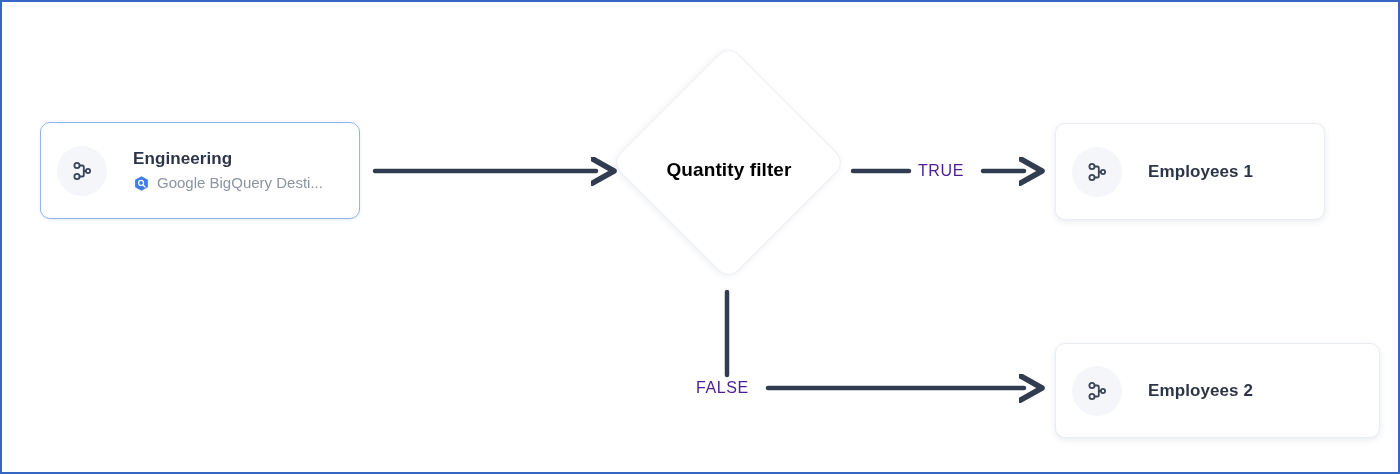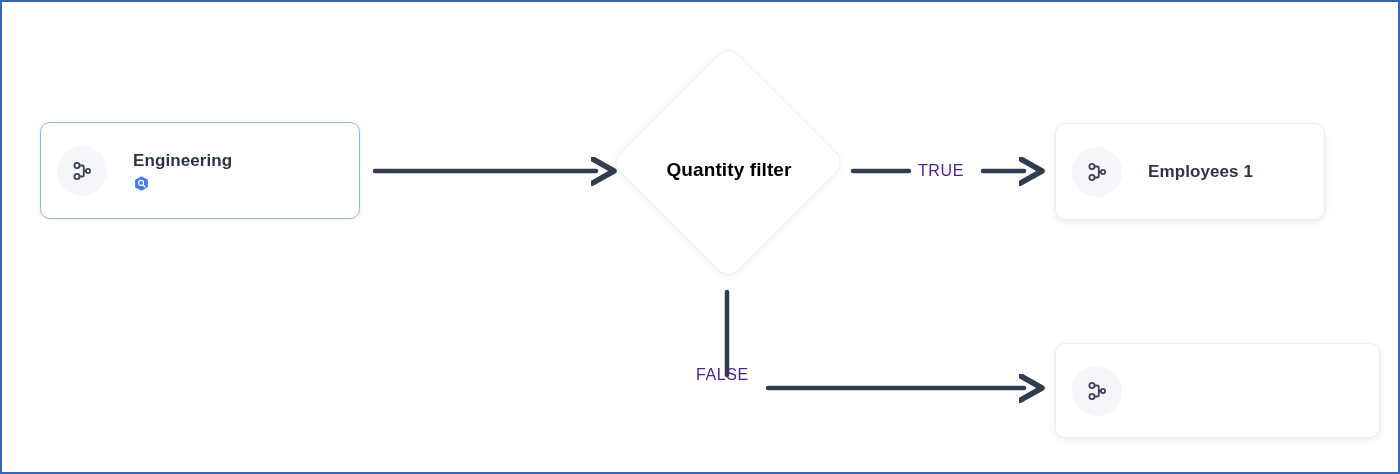--- a/index.html
+++ b/index.html
@@ -134,21 +134,21 @@
 
     <line x1="981" y1="169" x2="1022" y2="169" stroke="#323c50" stroke-width="4.5" stroke-linecap="round" marker-end="url(#arrowhead)"></line>
 
     <line x1="725" y1="290" x2="725" y2="373" stroke="#323c50" stroke-width="4.5" stroke-linecap="round"></line>
 
     <line x1="766" y1="386" x2="1022" y2="386" stroke="#323c50" stroke-width="4.5" stroke-linecap="round" marker-end="url(#arrowhead)"></line>
   </svg>
 
   <div class="edge-label" style="left:916px; top:160px;">TRUE</div>
 
-  <div class="edge-label" style="left:694px; top:364px;">FALSE</div>
+  <div class="edge-label" style="left:694px; top:377px;">FALSE</div>
 
   <div id="diamond"></div>
   <div id="diamond-label">Quantity filter</div>
 
   <div class="node-card selected" style="left:38px; top:120px; width:320px; height:97px;">
     <div class="node-avatar">
       <svg class="conn-icon" style="width:24px;height:24px;" viewBox="0 0 24 24">
         <circle cx="7" cy="6.5" r="2.6" fill="none" stroke="#3b4459" stroke-width="1.8"></circle>
         <circle cx="7" cy="17.5" r="2.6" fill="none" stroke="#3b4459" stroke-width="1.8"></circle>
         <circle cx="18" cy="12" r="2.1" fill="none" stroke="#3b4459" stroke-width="1.8"></circle>
@@ -157,20 +157,21 @@
       </svg>
     </div>
     <div class="node-text">
       <div class="node-title">Engineering</div>
       <div class="node-sub">
         <svg class="conn-icon" viewBox="0 0 24 24">
           <polygon points="12,1.6 21,6.8 21,17.2 12,22.4 3,17.2 3,6.8" fill="#3f7de8"></polygon>
           <circle cx="11.4" cy="11.2" r="3.5" fill="none" stroke="#ffffff" stroke-width="1.7"></circle>
           <path d="M13.9 13.9 L17 17" stroke="#ffffff" stroke-width="1.9" stroke-linecap="round"></path>
         </svg>
+        <span class="node-sub-label">Google BigQuery Desti...</span>
       </div>
     </div>
   </div>
 
   <div class="node-card plain" style="left:1053px; top:121px; width:270px; height:97px;">
     <div class="node-avatar">
       <svg class="conn-icon" style="width:24px;height:24px;" viewBox="0 0 24 24">
         <circle cx="7" cy="6.5" r="2.6" fill="none" stroke="#3b4459" stroke-width="1.8"></circle>
         <circle cx="7" cy="17.5" r="2.6" fill="none" stroke="#3b4459" stroke-width="1.8"></circle>
         <circle cx="18" cy="12" r="2.1" fill="none" stroke="#3b4459" stroke-width="1.8"></circle>
@@ -187,16 +188,17 @@
     <div class="node-avatar">
       <svg class="conn-icon" style="width:24px;height:24px;" viewBox="0 0 24 24">
         <circle cx="7" cy="6.5" r="2.6" fill="none" stroke="#3b4459" stroke-width="1.8"></circle>
         <circle cx="7" cy="17.5" r="2.6" fill="none" stroke="#3b4459" stroke-width="1.8"></circle>
         <circle cx="18" cy="12" r="2.1" fill="none" stroke="#3b4459" stroke-width="1.8"></circle>
         <path d="M9.6 6.5 H12.2 A1.6 1.6 0 0 1 13.8 8.1 V15.9 A1.6 1.6 0 0 1 12.2 17.5 H9.6" fill="none" stroke="#3b4459" stroke-width="1.8" stroke-linecap="round"></path>
         <path d="M13.8 12 H15.9" fill="none" stroke="#3b4459" stroke-width="1.8" stroke-linecap="round"></path>
       </svg>
     </div>
     <div class="node-text">
+      <div class="node-title">Employees 2</div>
     </div>
   </div>
 
 </div>
 
 </body></html>

